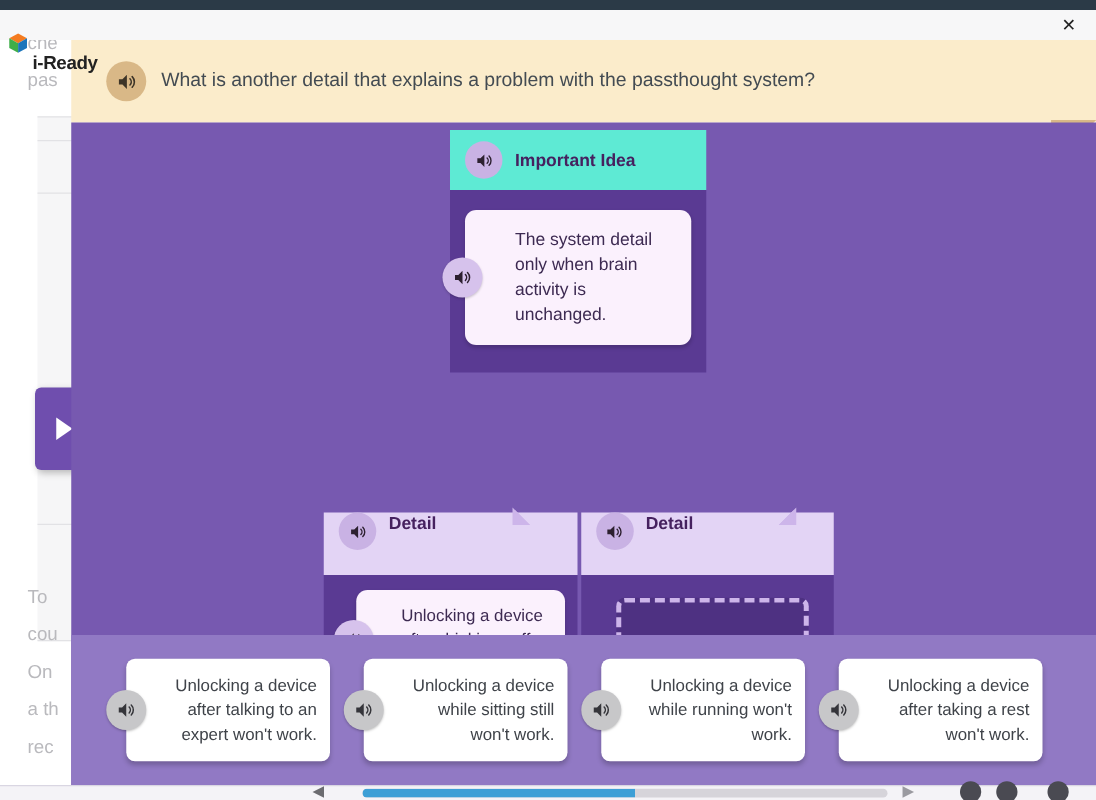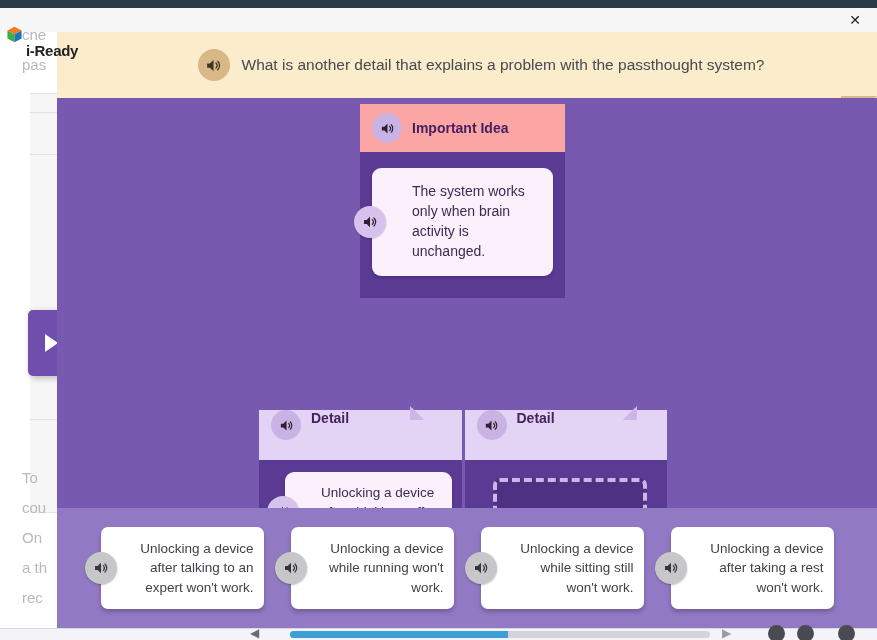--- a/index.html
+++ b/index.html
@@ -40,35 +40,35 @@
   .win-title { position:absolute; left:0; top:8px; width:877px; height:24px; line-height:24px;
                text-align:center; font-size:12.5px; color:#1d1d1f; z-index:61; }
   .close-x { position:absolute; right:10px; top:8px; width:24px; height:24px; line-height:24px;
              text-align:center; font-size:14px; color:#222; cursor:pointer; z-index:63; }
 
   
   .modal { position:absolute; left:57px; top:32px; width:820px; height:608px; z-index:50; }
 
   
   .qbanner { position:relative; width:100%; height:66px; background:#fbeccb;
-             display:flex; align-items:center; padding-left:28px;justify-content:center; }
+             display:flex; align-items:center; padding-left:28px; }
   .qfold { position:absolute; right:0; bottom:-34px; width:0; height:0;
            border-top:18px solid #d8b887; border-right:18px solid transparent;
            border-left:18px solid #d8b887; border-bottom:18px solid transparent; }
   .spk { border-radius:50%; display:flex; align-items:center; justify-content:center; flex:0 0 auto; cursor:pointer; }
   .spk-q { width:32px; height:32px; background:#d9b887; }
   .qtext { margin-left:12px; font-size:15.5px; color:#434b52; line-height:1.55; max-width:700px; }
 
   
   .stage { position:relative; width:100%; height:542px; background:#7759b0; }
   .stage-inner { position:relative; width:100%; height:410px; }
 
   
   .idea-col { position:absolute; left:303px; top:6px; width:205px; }
-  .idea-head { height:48px; background:#fca5a5; display:flex; align-items:center; padding-left:12px; }
+  .idea-head { height:48px; background:#5eead4; display:flex; align-items:center; padding-left:12px; }
   .idea-head .spk-sm { width:30px; height:30px; background:#c9b2e4; }
   .idea-head .lbl { margin-left:10px; font-size:14px; font-weight:700; color:#46215f; }
   .idea-body { background:#5a3a93; padding:16px 12px 22px 12px; position:relative; }
   .card { background:#fbf1fd; border-radius:9px; padding:14px 14px 14px 40px;
           font-size:14px; line-height:1.42; color:#3d2a52; box-shadow:0 2px 3px rgba(0,0,0,.17); position:relative; }
   .card .spk-card { position:absolute; left:-18px; top:50%; transform:translateY(-50%);
                     width:32px; height:32px; background:#d6c2ec; box-shadow:0 1px 2px rgba(0,0,0,.2); }
 
   
   .arrow { position:absolute; width:0; height:0; z-index:5; }
@@ -187,21 +187,21 @@
           </div>
           <div class="idea-body">
             <div class="card">
               <span class="spk spk-card">
                 <svg class="spkg" width="16" height="16" viewBox="0 0 24 24" fill="#2d2030">
                   <path d="M3 9v6h4l5 5V4L7 9H3z"></path>
                   <path d="M15.5 8.5a5 5 0 0 1 0 7" stroke="#2d2030" stroke-width="1.8" fill="none" stroke-linecap="round"></path>
                   <path d="M18 6a8.5 8.5 0 0 1 0 12" stroke="#2d2030" stroke-width="1.8" fill="none" stroke-linecap="round"></path>
                 </svg>
               </span>
-              <span>The system works only when brain activity is unchanged.</span>
+              <span>The system detail only when brain activity is unchanged.</span>
             </div>
           </div>
         </div>
 
         <div class="arrow arr-l">
           <svg width="34" height="34" viewBox="0 0 34 34">
             <path d="M26 2 L14 14 L20 20 L8 20 L8 8 L14 14 L26 2 Z" fill="#cdb5ea"></path>
             <path d="M6 6 L20 20 L6 20 Z" fill="#cdb5ea"></path>
           </svg>
         </div>
@@ -270,31 +270,31 @@
           <span>Unlocking a device after talking to an expert won't work.</span>
         </div>
         <div class="ans">
           <span class="spk spk-card">
             <svg class="spkg" width="16" height="16" viewBox="0 0 24 24" fill="#35353a">
               <path d="M3 9v6h4l5 5V4L7 9H3z"></path>
               <path d="M15.5 8.5a5 5 0 0 1 0 7" stroke="#35353a" stroke-width="1.8" fill="none" stroke-linecap="round"></path>
               <path d="M18 6a8.5 8.5 0 0 1 0 12" stroke="#35353a" stroke-width="1.8" fill="none" stroke-linecap="round"></path>
             </svg>
           </span>
-          <span>Unlocking a device while running won't work.</span>
+          <span>Unlocking a device while sitting still won't work.</span>
         </div>
         <div class="ans">
           <span class="spk spk-card">
             <svg class="spkg" width="16" height="16" viewBox="0 0 24 24" fill="#35353a">
               <path d="M3 9v6h4l5 5V4L7 9H3z"></path>
               <path d="M15.5 8.5a5 5 0 0 1 0 7" stroke="#35353a" stroke-width="1.8" fill="none" stroke-linecap="round"></path>
               <path d="M18 6a8.5 8.5 0 0 1 0 12" stroke="#35353a" stroke-width="1.8" fill="none" stroke-linecap="round"></path>
             </svg>
           </span>
-          <span>Unlocking a device while sitting still won't work.</span>
+          <span>Unlocking a device while running won't work.</span>
         </div>
         <div class="ans">
           <span class="spk spk-card">
             <svg class="spkg" width="16" height="16" viewBox="0 0 24 24" fill="#35353a">
               <path d="M3 9v6h4l5 5V4L7 9H3z"></path>
               <path d="M15.5 8.5a5 5 0 0 1 0 7" stroke="#35353a" stroke-width="1.8" fill="none" stroke-linecap="round"></path>
               <path d="M18 6a8.5 8.5 0 0 1 0 12" stroke="#35353a" stroke-width="1.8" fill="none" stroke-linecap="round"></path>
             </svg>
           </span>
           <span>Unlocking a device after taking a rest won't work.</span>

